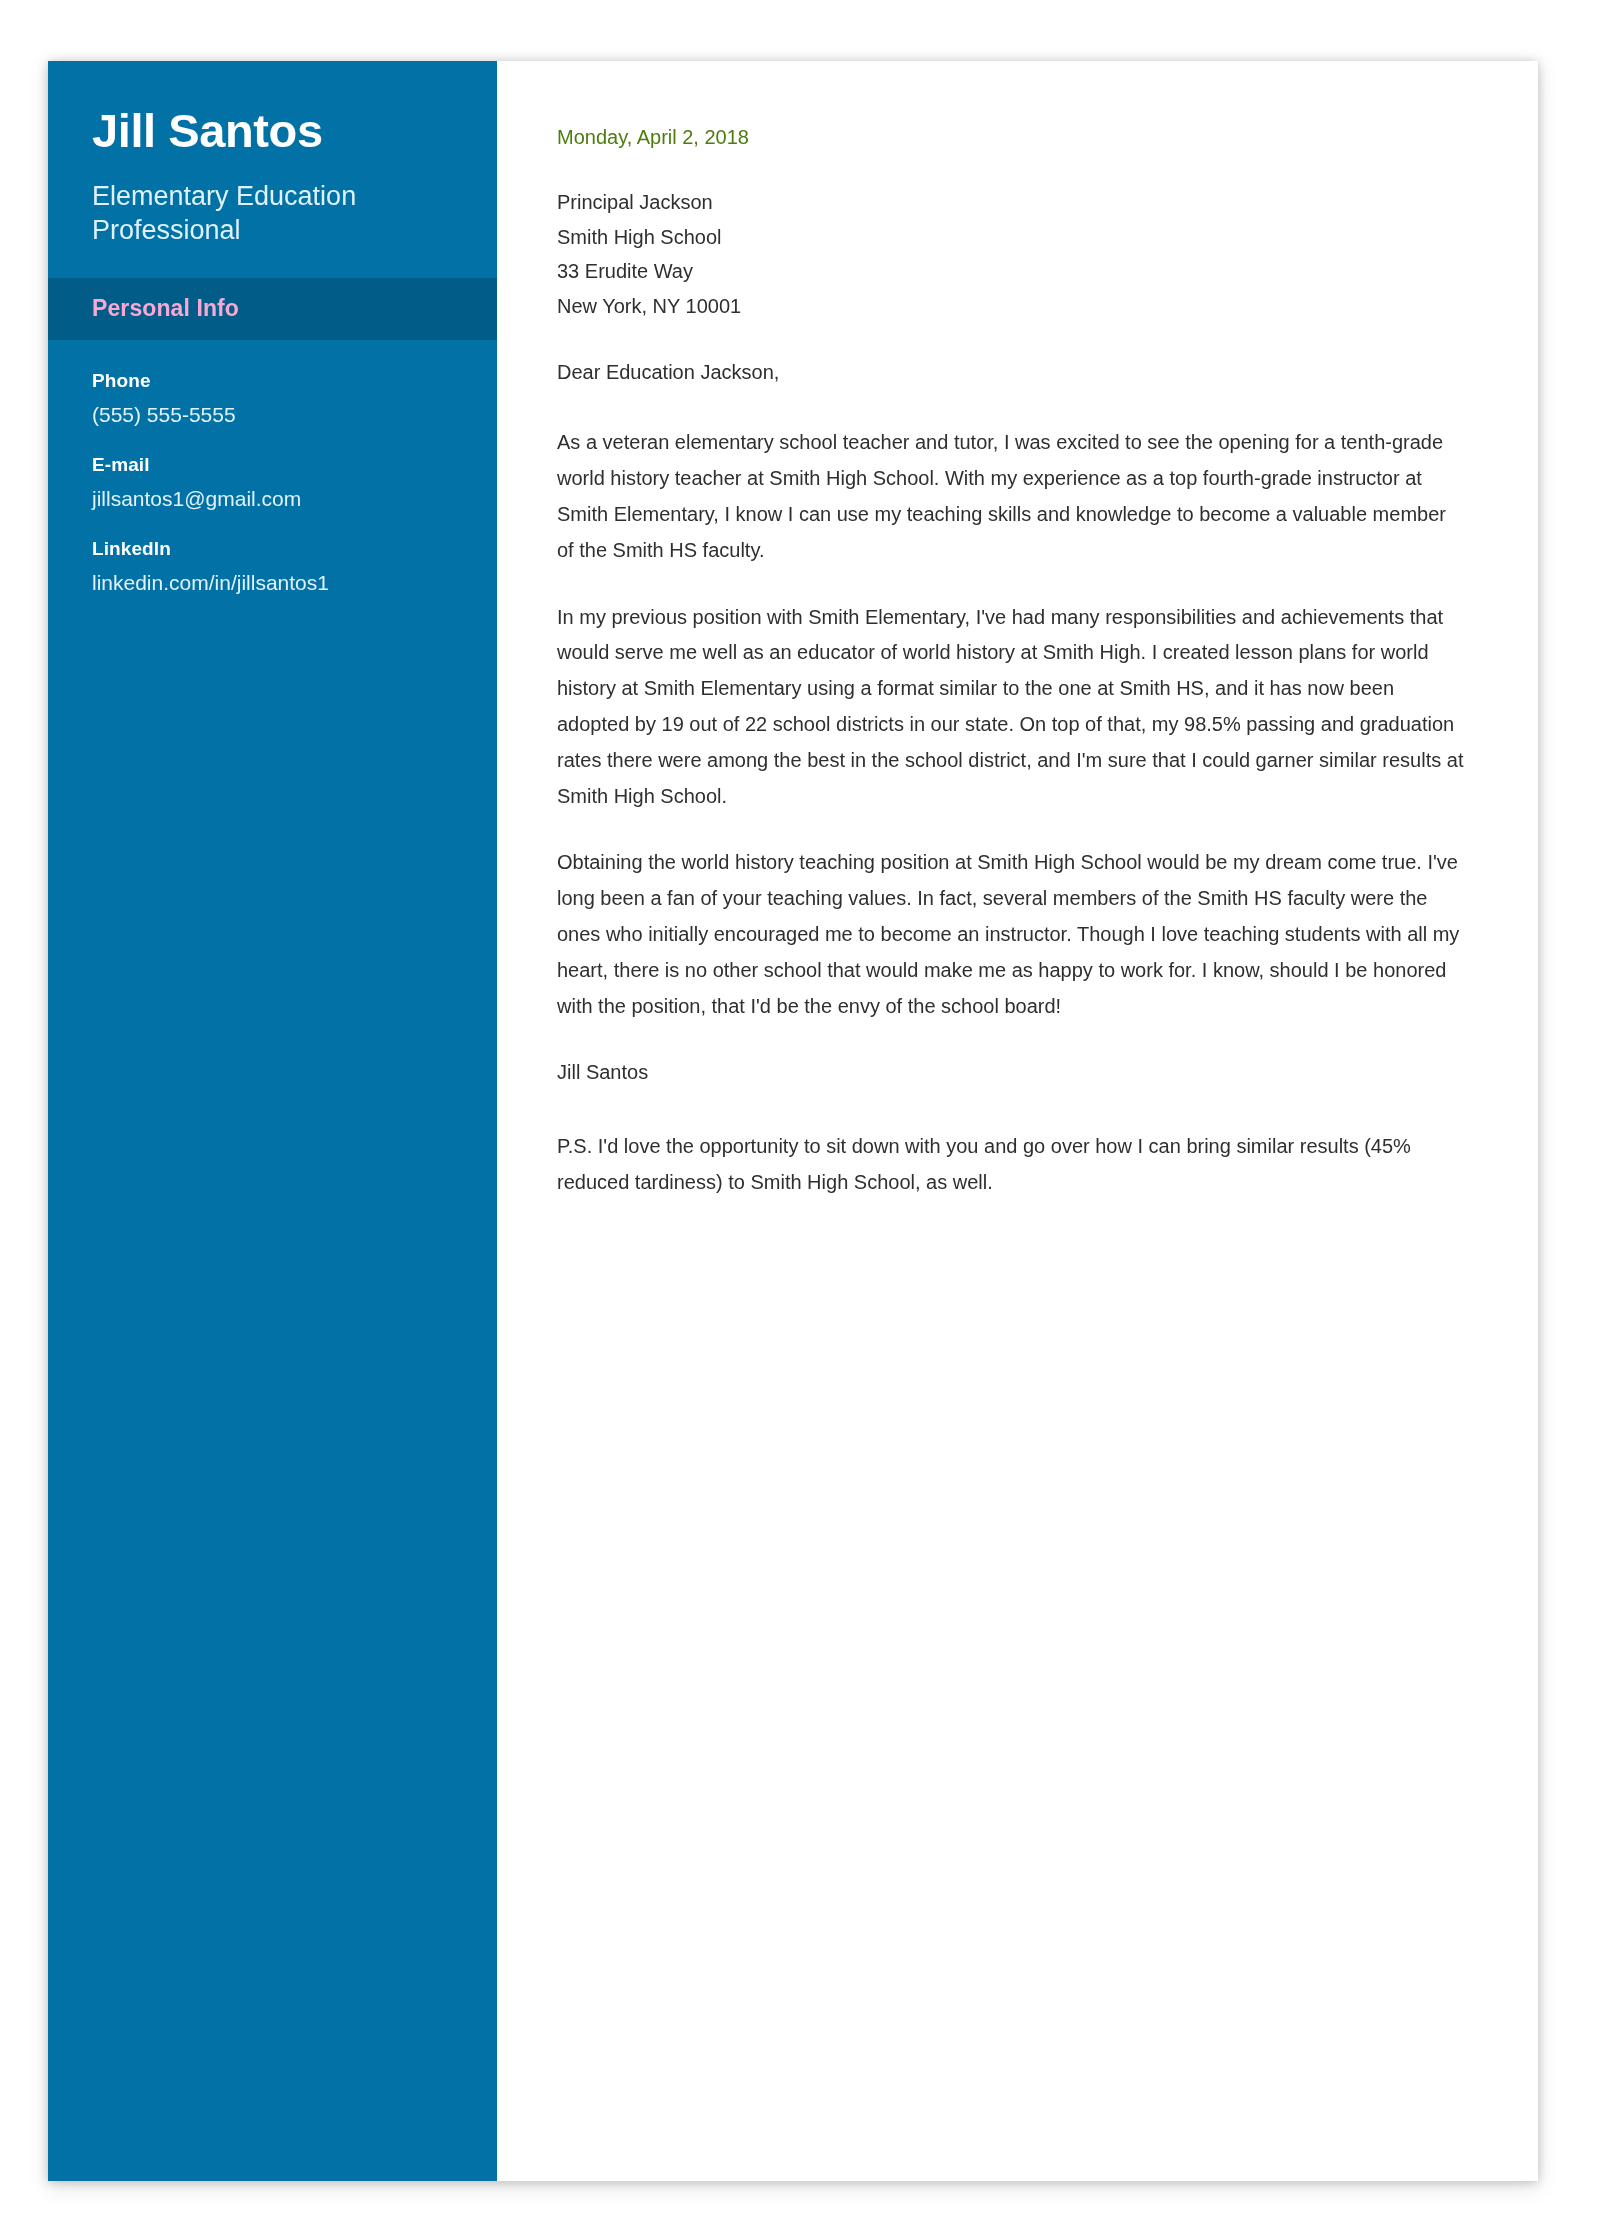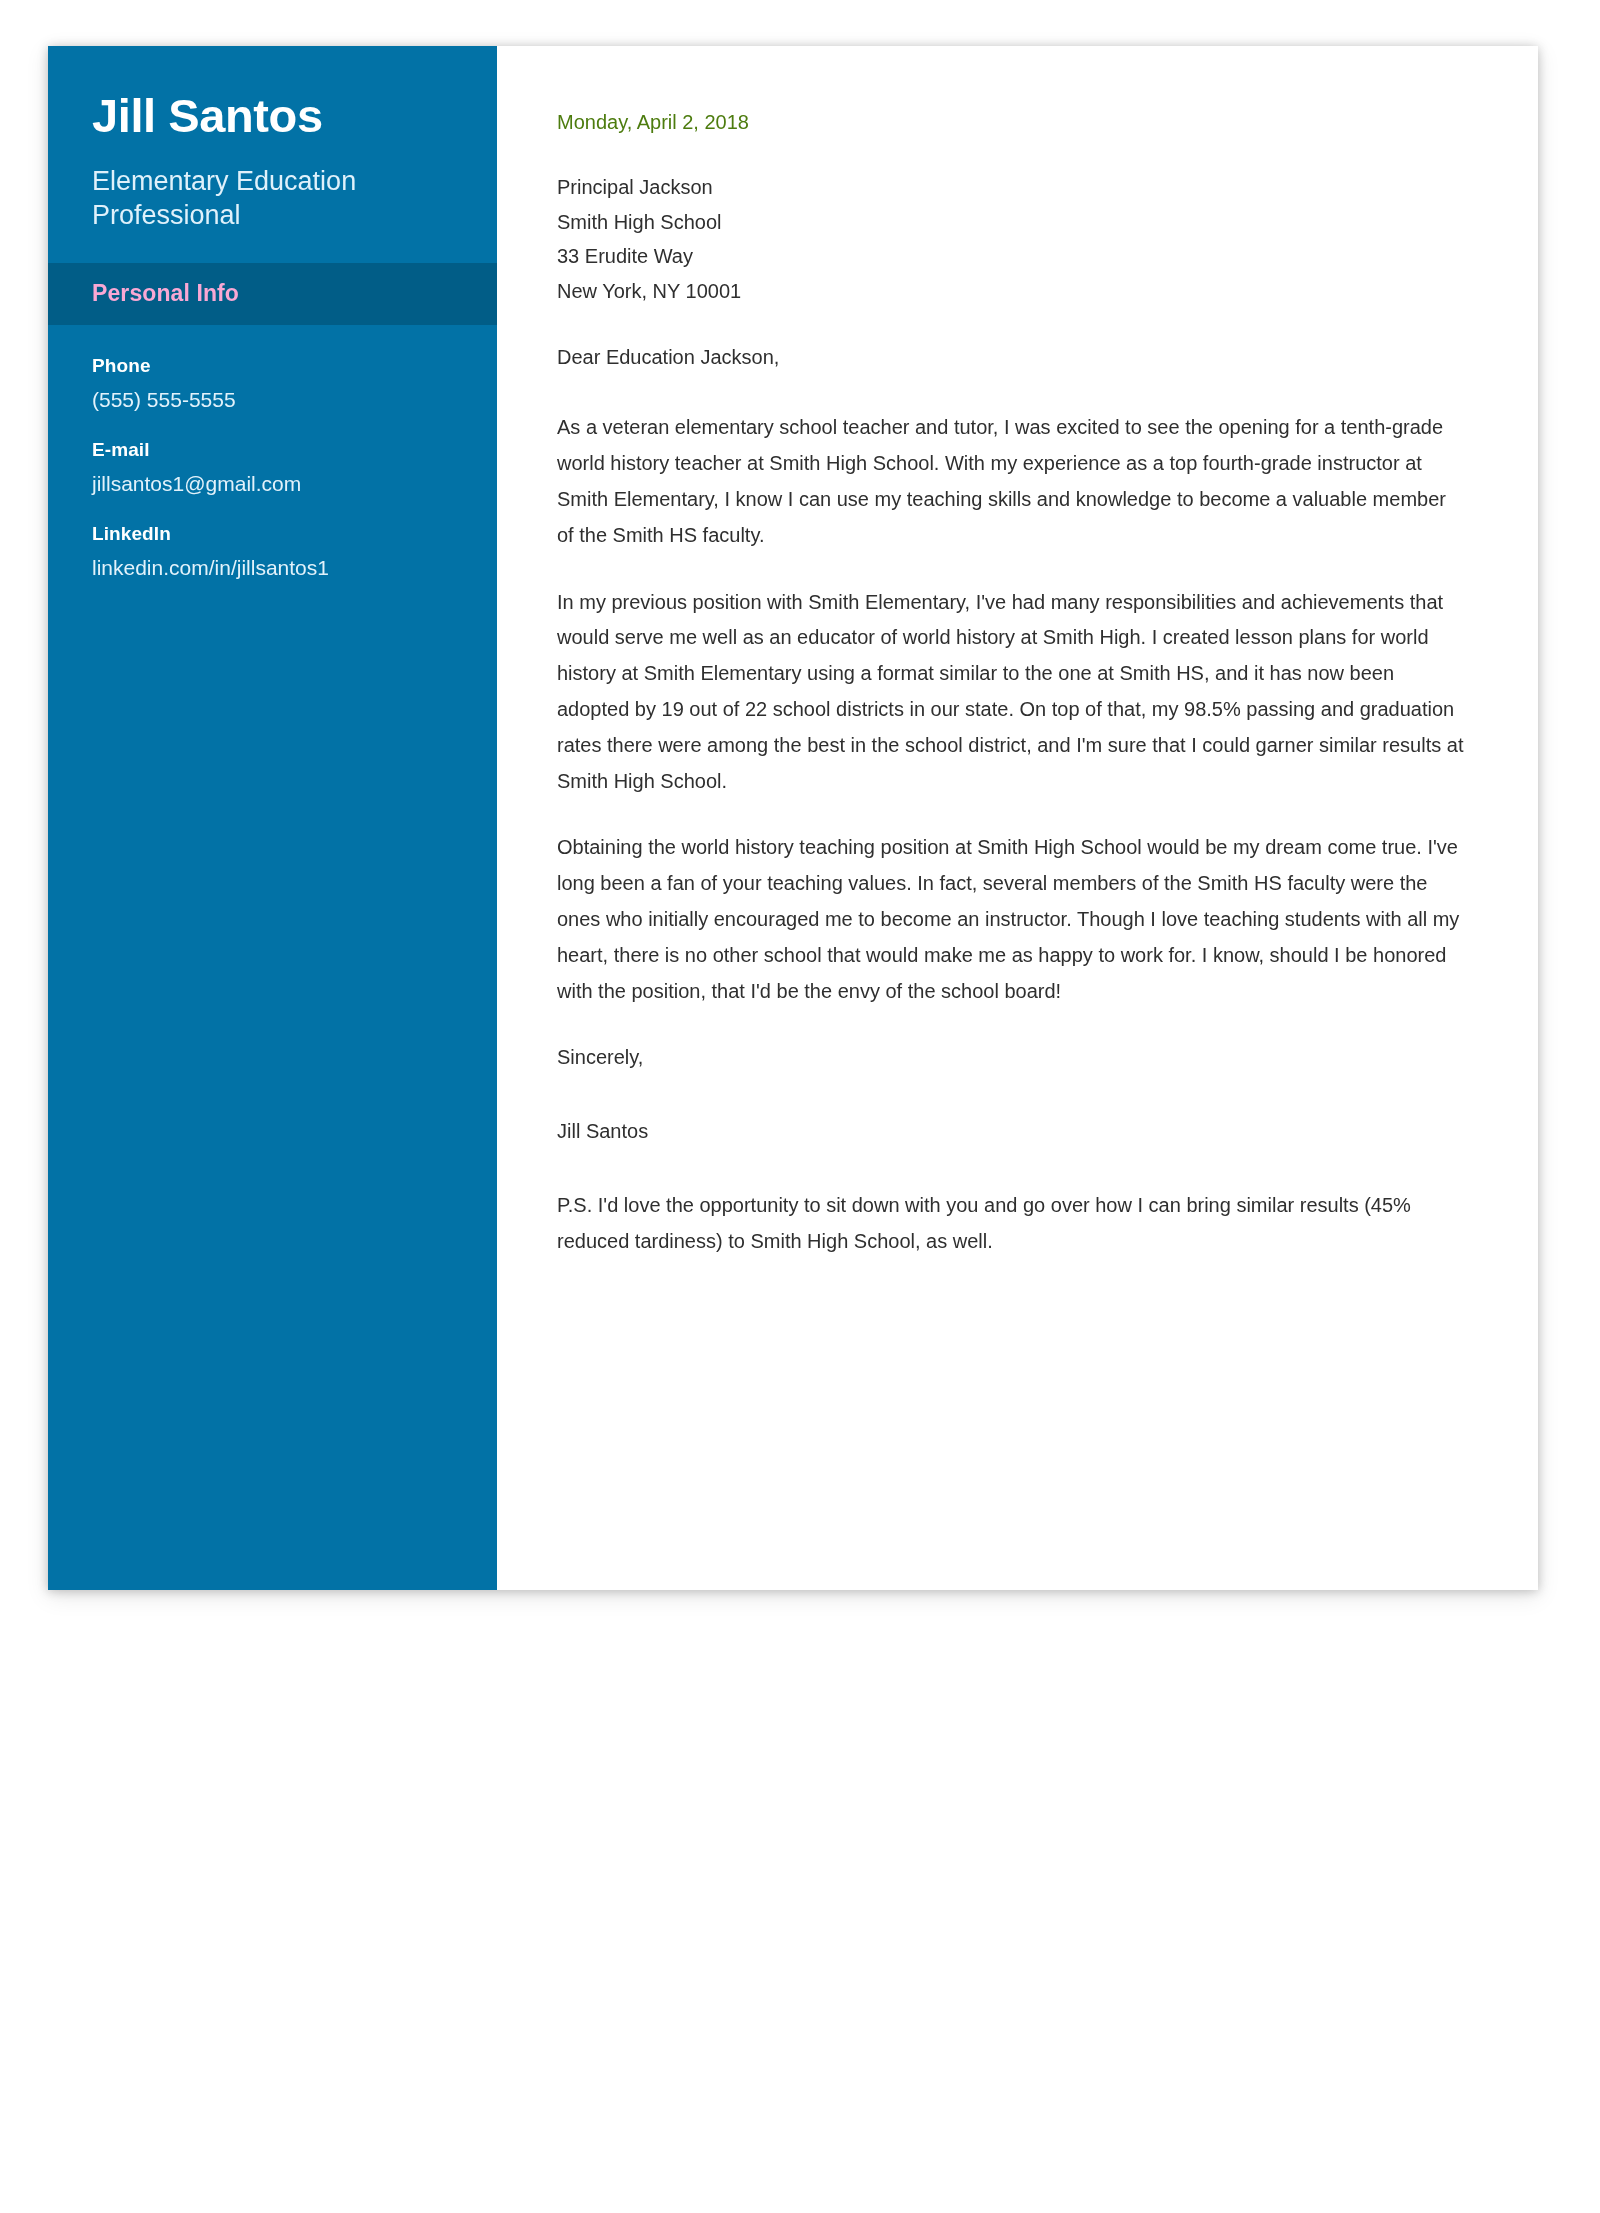--- a/index.html
+++ b/index.html
@@ -14,25 +14,26 @@
   .page-wrap {
     width: 1600px;
     height: 2213px;
     padding: 46px 62px 46px 48px;
     background: #ffffff;
   }
 
   .document {
     position: relative;
     width: 1490px;
-    height: 1544px;
+    height: 2120px;
     background: #ffffff;
     box-shadow: 0 1px 10px rgba(0,0,0,0.22), 0 6px 22px rgba(0,0,0,0.10);
     display: flex;
     overflow: hidden;
+    margin-top: 15px;
   }
 
   
   .sidebar {
     width: 449px;
     flex: 0 0 449px;
     background: #0272a6;
     color: #ffffff;
     position: relative;
   }
@@ -196,20 +197,19 @@
         <div class="recipient-line">33 Erudite Way</div>
         <div class="recipient-line">New York, NY 10001</div>
       </div>
 
       <div class="salutation">Dear Education Jackson,</div>
 
       <p class="letter-paragraph">As a veteran elementary school teacher and tutor, I was excited to see the opening for a tenth-grade world history teacher at Smith High School. With my experience as a top fourth-grade instructor at Smith Elementary, I know I can use my teaching skills and knowledge to become a valuable member of the Smith HS faculty.</p>
       <p class="letter-paragraph">In my previous position with Smith Elementary, I've had many responsibilities and achievements that would serve me well as an educator of world history at Smith High. I created lesson plans for world history at Smith Elementary using a format similar to the one at Smith HS, and it has now been adopted by 19 out of 22 school districts in our state. On top of that, my 98.5% passing and graduation rates there were among the best in the school district, and I'm sure that I could garner similar results at Smith High School.</p>
       <p class="letter-paragraph">Obtaining the world history teaching position at Smith High School would be my dream come true. I've long been a fan of your teaching values. In fact, several members of the Smith HS faculty were the ones who initially encouraged me to become an instructor. Though I love teaching students with all my heart, there is no other school that would make me as happy to work for. I know, should I be honored with the position, that I'd be the envy of the school board!</p>
 
-      <div class="closing-line">Sincerely,</div>
       <div class="signature-name">Jill Santos</div>
       <div class="postscript">P.S. I'd love the opportunity to sit down with you and go over how I can bring similar results (45% reduced tardiness) to Smith High School, as well.</div>
 
     </main>
 
   </div>
 </div>
 
 </body></html>

